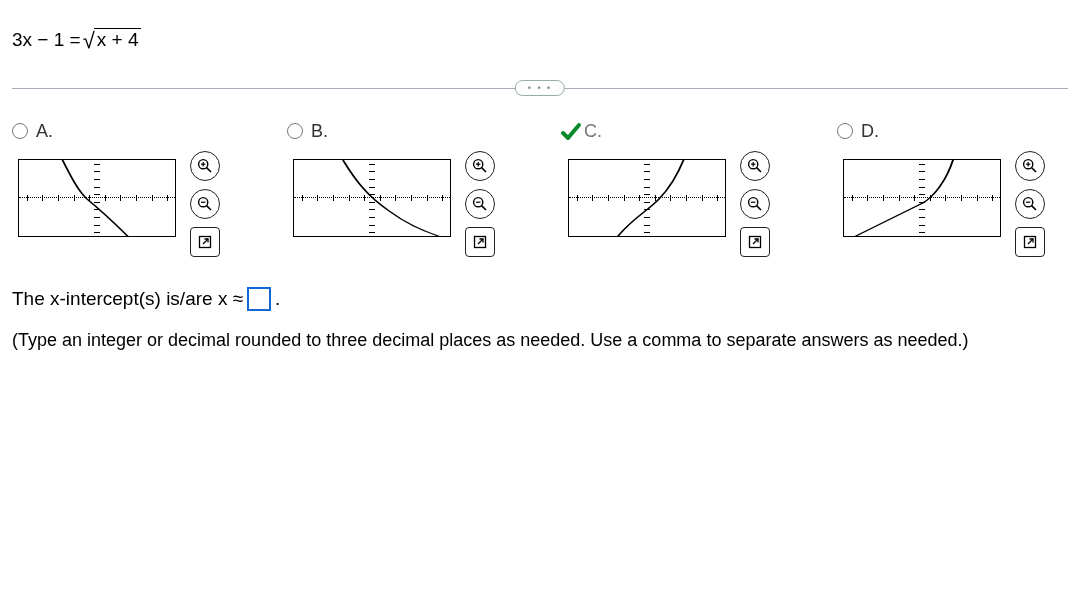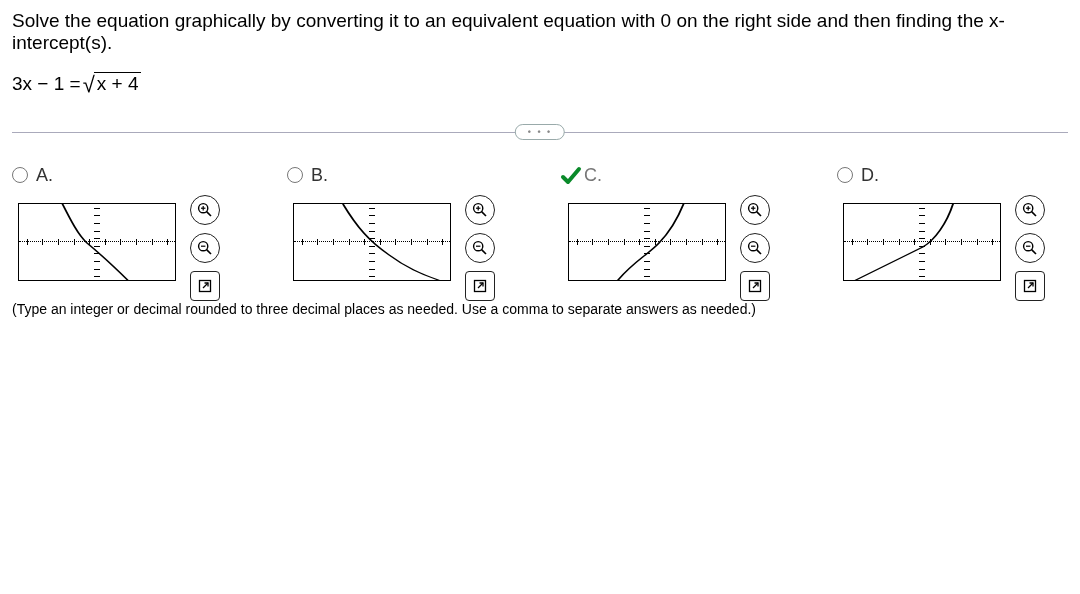--- a/index.html
+++ b/index.html
@@ -169,30 +169,29 @@
   .answer-box {
     display: inline-block;
     width: 24px;
     height: 24px;
     border: 2.6px solid #1268d3;
     margin: 0 4px;
     vertical-align: middle;
     box-sizing: border-box;
   }
   .note {
-    font-size: 14px;
-    margin-top: 0;
+    font-size: 18px;
+    margin-top: 19px;
   }
 </style>
 </head>
 <body>
 
 <div class="container">
 
-  <div>Solve the equation graphically by converting it to an equivalent equation with 0 on the right side and then finding the x-intercept(s).</div>
 
   <div class="eq">
     <span>3x − 1 = </span>
     <span class="sqrt-wrap">
       <span class="radical">√</span>
       <span class="radicand">x + 4</span>
     </span>
   </div>
 
   <div class="separator-row">
@@ -472,15 +471,20 @@
                 <line x1="5" y1="9" x2="10" y2="4" stroke="#000" stroke-width="1.3"></line>
                 <polyline points="6.5,4 10,4 10,7.5" stroke="#000" stroke-width="1.3" fill="none"></polyline>
               </svg>
           </div>
         </div>
       </div>
     </div>
 
   </div>
 
+  <div class="answer-row">
+    <span>The x-intercept(s) is/are x ≈ </span>
+    <span class="answer-box"></span>
+    <span>.</span>
+  </div>
   <div class="note">(Type an integer or decimal rounded to three decimal places as needed. Use a comma to separate answers as needed.)</div>
 
 </div>
 
 </body></html>

